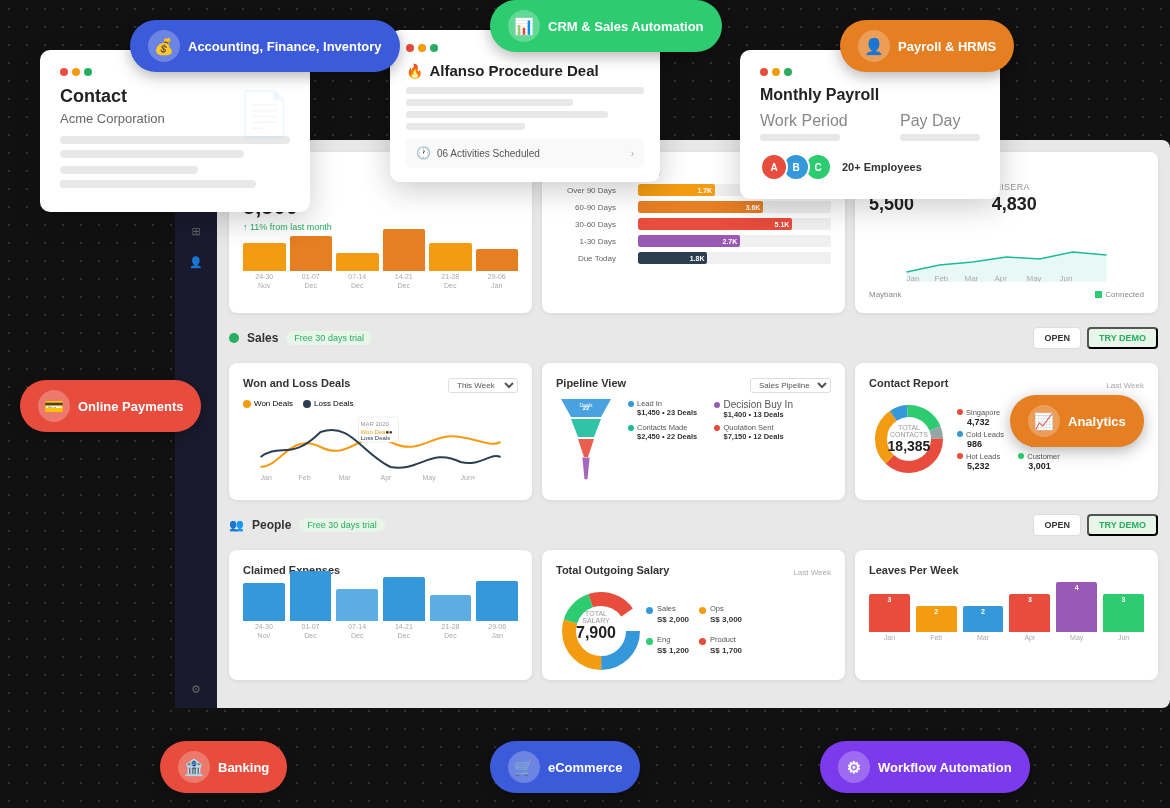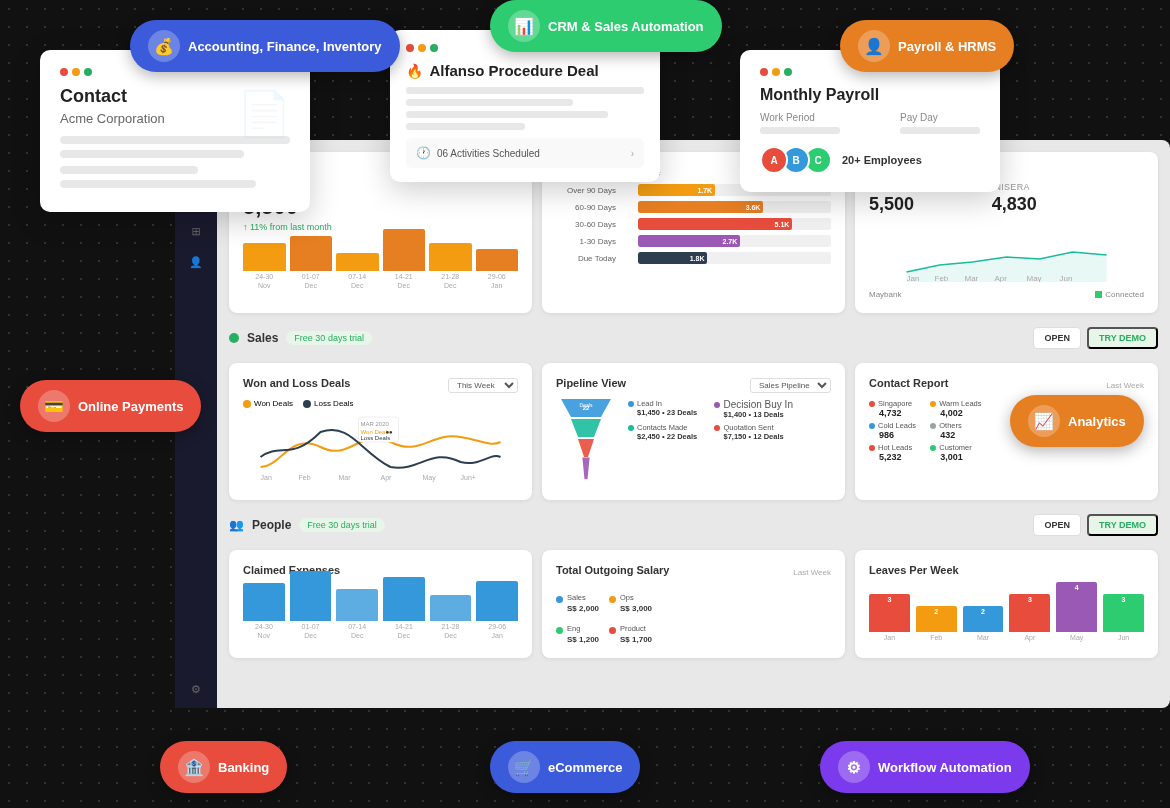--- a/index.html
+++ b/index.html
@@ -359,21 +359,21 @@
       margin-bottom: 8px;
     }
 
     .payroll-row {
       display: flex;
       justify-content: space-between;
       margin-bottom: 6px;
     }
 
     .payroll-label {
-      font-size: 10px;
+      font-size: 16px;
       color: #888;
     }
 
     .payroll-skeleton {
       height: 7px;
       background: #e8e8e8;
       border-radius: 3px;
       margin-top: 4px;
       width: 80px;
     }
@@ -865,20 +865,33 @@
         </div>
       </div>
     </div>
 
     <div class="card">
       <div style="display:flex;justify-content:space-between;align-items:center;margin-bottom:4px;">
         <div class="card-title">Contact Report</div>
         <span style="font-size:8px;color:#aaa;">Last Week</span>
       </div>
       <div class="contact-donut">
+        <div class="donut-center">
+          <svg width="80" height="80" viewBox="0 0 80 80">
+            <circle cx="40" cy="40" r="28" fill="none" stroke="#e74c3c" stroke-width="12" stroke-dasharray="65 110"></circle>
+            <circle cx="40" cy="40" r="28" fill="none" stroke="#f39c12" stroke-width="12" stroke-dasharray="50 125" stroke-dashoffset="-65"></circle>
+            <circle cx="40" cy="40" r="28" fill="none" stroke="#3498db" stroke-width="12" stroke-dasharray="15 160" stroke-dashoffset="-115"></circle>
+            <circle cx="40" cy="40" r="28" fill="none" stroke="#2ecc71" stroke-width="12" stroke-dasharray="35 140" stroke-dashoffset="-130"></circle>
+            <circle cx="40" cy="40" r="28" fill="none" stroke="#95a5a6" stroke-width="12" stroke-dasharray="10 165" stroke-dashoffset="-165"></circle>
+          </svg>
+          <div class="donut-center-text">
+            <span class="donut-center-label">TOTAL CONTACTS</span>
+            <span class="donut-center-number">18,385</span>
+          </div>
+        </div>
         <div class="contact-legend">
           <div class="contact-legend-item">
             <span class="contact-legend-name">
               <span style="width:6px;height:6px;background:#e74c3c;border-radius:50%;display:inline-block;"></span>
               Singapore
             </span>
             <span class="contact-legend-number">4,732</span>
           </div>
           <div class="contact-legend-item">
             <span class="contact-legend-name">
@@ -960,20 +973,32 @@
         </div>
       </div>
     </div>
 
     <div class="card">
       <div style="display:flex;justify-content:space-between;align-items:center;margin-bottom:4px;">
         <div class="card-title">Total Outgoing Salary</div>
         <span style="font-size:8px;color:#aaa;">Last Week</span>
       </div>
       <div class="donut-container">
+        <div class="donut-center">
+          <svg width="90" height="90" viewBox="0 0 90 90">
+            <circle cx="45" cy="45" r="32" fill="none" stroke="#3498db" stroke-width="14" stroke-dasharray="50 151"></circle>
+            <circle cx="45" cy="45" r="32" fill="none" stroke="#f39c12" stroke-width="14" stroke-dasharray="60 141" stroke-dashoffset="-50"></circle>
+            <circle cx="45" cy="45" r="32" fill="none" stroke="#2ecc71" stroke-width="14" stroke-dasharray="30 171" stroke-dashoffset="-110"></circle>
+            <circle cx="45" cy="45" r="32" fill="none" stroke="#e74c3c" stroke-width="14" stroke-dasharray="41 160" stroke-dashoffset="-140"></circle>
+          </svg>
+          <div class="donut-center-text">
+            <span class="donut-center-label">TOTAL SALARY</span>
+            <span class="donut-center-number" style="font-size:16px;">7,900</span>
+          </div>
+        </div>
         <div class="donut-legend">
           <div class="legend-item">
             <span class="legend-dot" style="background:#3498db;"></span>
             <div>
               <span class="legend-text">Sales</span>
               <span class="legend-val">S$ 2,000</span>
             </div>
           </div>
           <div class="legend-item">
             <span class="legend-dot" style="background:#f39c12;"></span>

